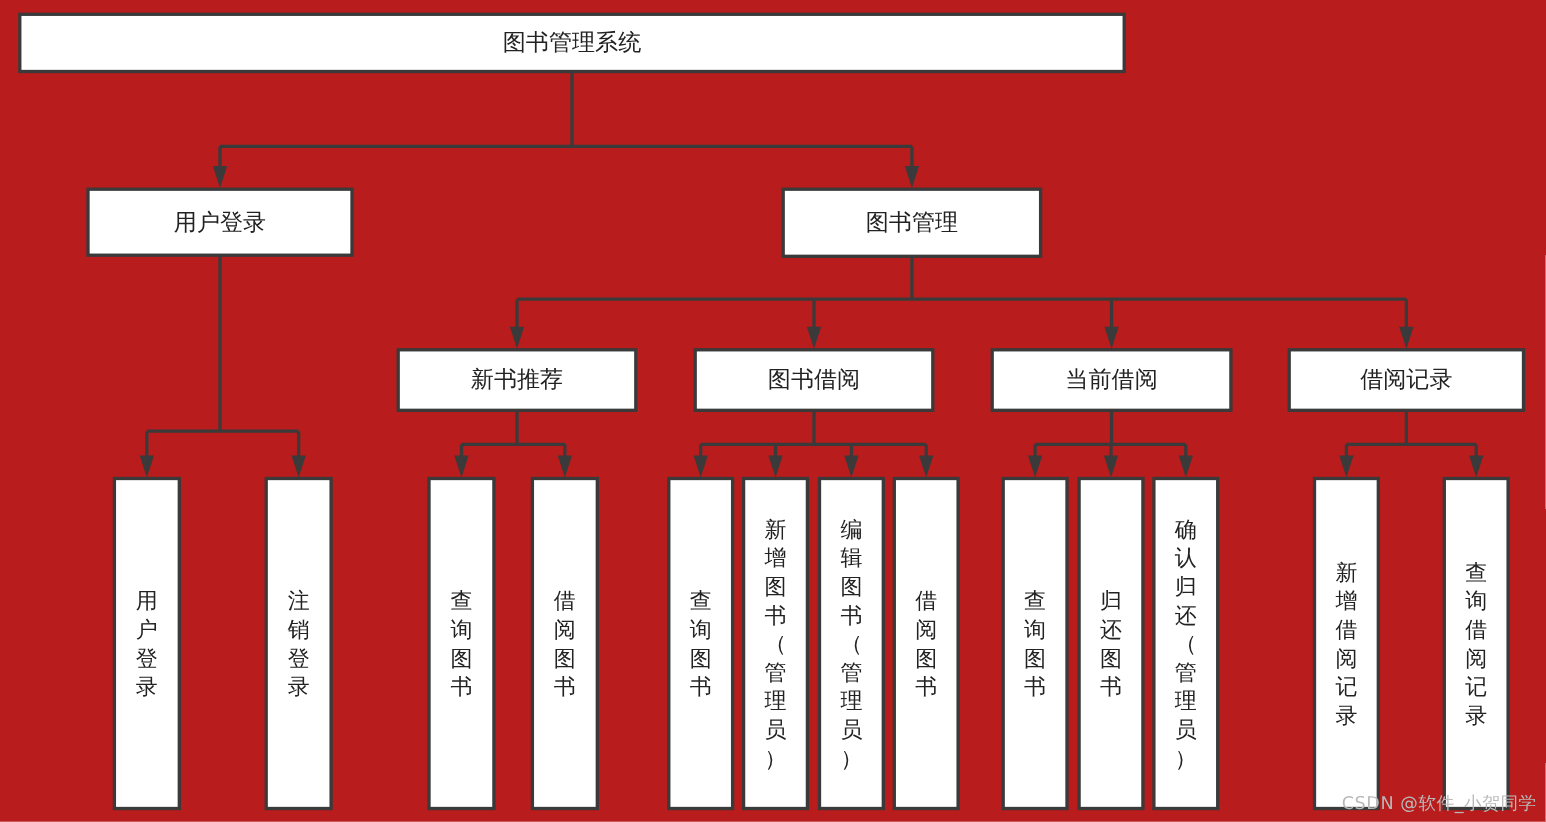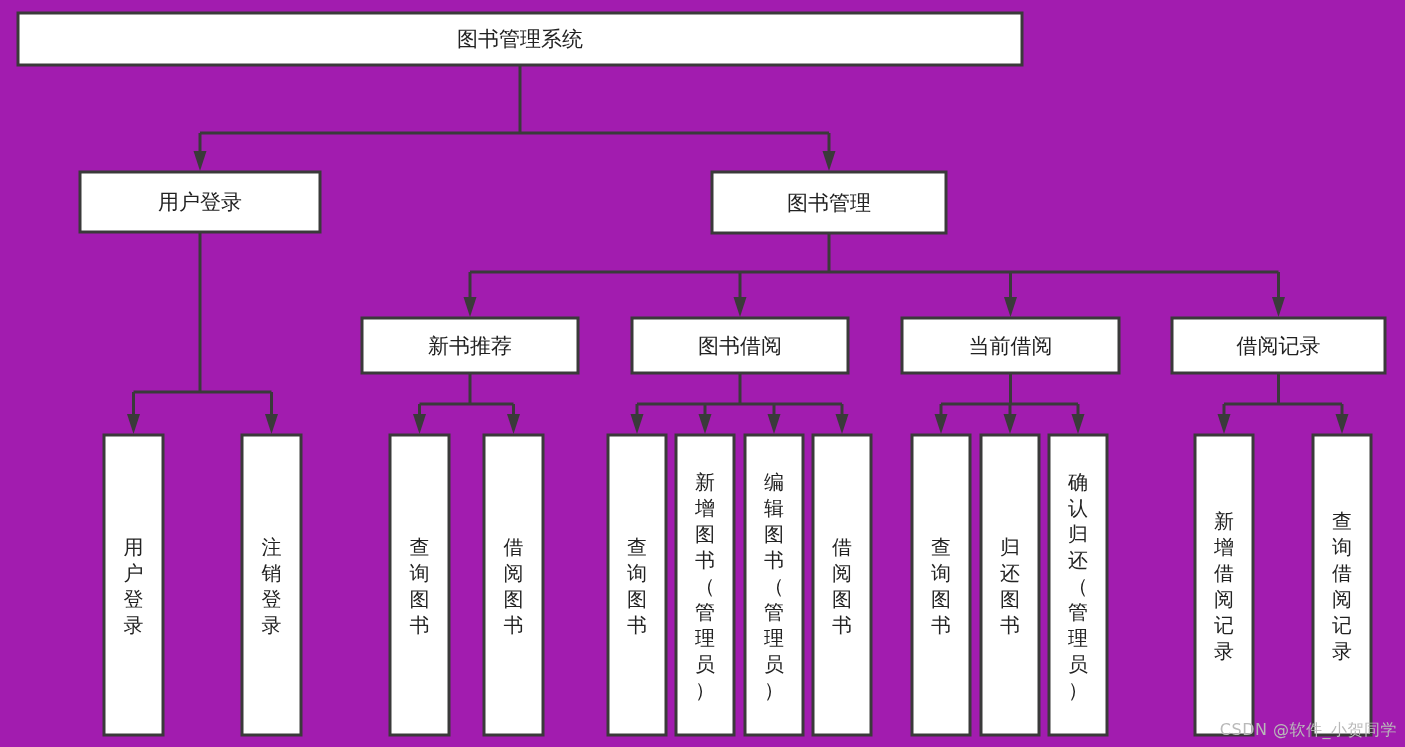--- a/index.html
+++ b/index.html
@@ -1,21 +1,21 @@
 <!DOCTYPE html>
 <html><head>
 <meta charset="utf-8">
 <style>
   html,body{margin:0;padding:0;background:#ffffff;}
   body{
     width:1405px;height:747px;
     font-family:"DejaVu Sans","Liberation Sans",sans-serif;
     overflow:hidden;
   }
-  #diagram-root{position:relative;width:1405px;height:747px;background:#a21caf;}
+  #diagram-root{position:relative;width:1405px;height:747px;background:#b91c1c;}
   svg#flowchart{position:absolute;left:0;top:0;width:1405px;height:747px;display:block;}
   .node-rect{fill:#ffffff;stroke:#3a3a3a;stroke-width:3;}
   .edge{stroke:#3a3a3a;stroke-width:3;fill:none;stroke-linecap:butt;}
   .arrow-head{fill:#3a3a3a;stroke:none;}
   .node-label{
     fill:#222222;
     font-family:"DejaVu Sans","Liberation Sans",sans-serif;
     font-size:21px;
     text-anchor:middle;
     dominant-baseline:middle;

